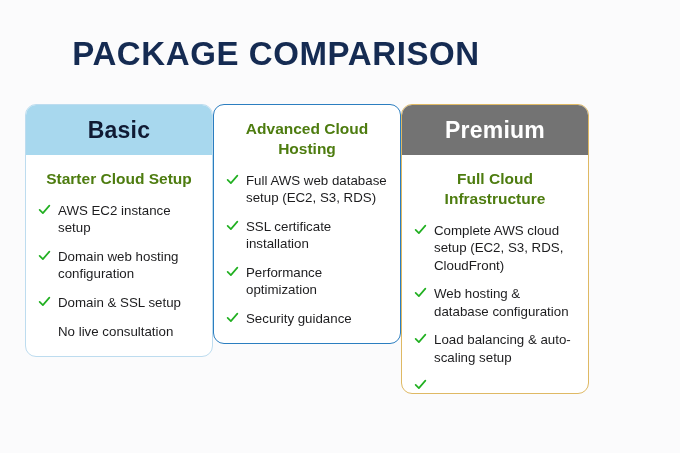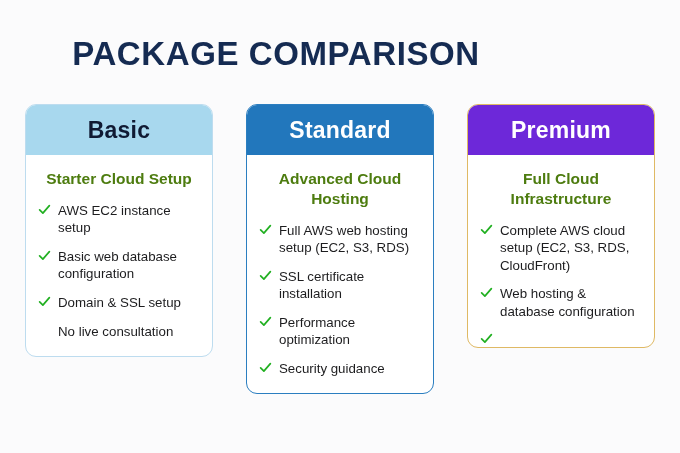--- a/index.html
+++ b/index.html
@@ -30,21 +30,21 @@
     white-space: nowrap;
   }
 
   
   .deck {
     position: absolute;
     top: 104px;
     left: 25px;
     width: 630px;
     display: flex;
-    justify-content: space-between;
+    justify-content: flex-start;
     align-items: flex-start;
   }
 
   .card {
     width: 188px;
     box-sizing: border-box;
     border-radius: 11px;
     background: #ffffff;
     overflow: hidden;
     border: 1.4px solid transparent;
@@ -127,21 +127,21 @@
   }
   .card-standard .card-header {
     background: #2277bc;
     color: #ffffff;
   }
 
   .card-premium {
     border-color: #dfb964;
   }
   .card-premium .card-header {
-    background: #6d28d9;
+    background: #737373;
     color: #ffffff;
   }
 </style>
 </head>
 <body>
 
 <div class="page-title">PACKAGE COMPARISON</div>
 
 <div class="deck">
 
@@ -157,49 +157,48 @@
               </svg>
           </span>
           <span>AWS EC2 instance setup</span>
         </li>
         <li class="feature-item">
           <span class="check-icon">
             <svg viewBox="0 0 16 16">
                 <path d="M2 8.4 L6 12.4 L14 3.2" fill="none" stroke="#22b022" stroke-width="2.1" stroke-linecap="round" stroke-linejoin="round"></path>
               </svg>
           </span>
-          <span>Basic web database configuration</span>
+          <span>Domain web hosting configuration</span>
         </li>
         <li class="feature-item">
           <span class="check-icon">
             <svg viewBox="0 0 16 16">
                 <path d="M2 8.4 L6 12.4 L14 3.2" fill="none" stroke="#22b022" stroke-width="2.1" stroke-linecap="round" stroke-linejoin="round"></path>
               </svg>
           </span>
           <span>Domain &amp; SSL setup</span>
         </li>
         <li class="feature-item">
           <span>No live consultation</span>
         </li>
       </ul>
     </div>
   </div>
 
   <div class="card card-standard">
-    <div class="card-header">Standard</div>
     <div class="card-body">
       <div class="card-subtitle">Advanced Cloud Hosting</div>
       <ul class="feature-list">
         <li class="feature-item">
           <span class="check-icon">
             <svg viewBox="0 0 16 16">
                 <path d="M2 8.4 L6 12.4 L14 3.2" fill="none" stroke="#22b022" stroke-width="2.1" stroke-linecap="round" stroke-linejoin="round"></path>
               </svg>
           </span>
-          <span>Full AWS web hosting setup (EC2, S3, RDS)</span>
+          <span>Full AWS web database setup (EC2, S3, RDS)</span>
         </li>
         <li class="feature-item">
           <span class="check-icon">
             <svg viewBox="0 0 16 16">
                 <path d="M2 8.4 L6 12.4 L14 3.2" fill="none" stroke="#22b022" stroke-width="2.1" stroke-linecap="round" stroke-linejoin="round"></path>
               </svg>
           </span>
           <span>SSL certificate installation</span>
         </li>
         <li class="feature-item">
@@ -242,18 +241,26 @@
               </svg>
           </span>
           <span>Web hosting &amp; database configuration</span>
         </li>
         <li class="feature-item">
           <span class="check-icon">
             <svg viewBox="0 0 16 16">
                 <path d="M2 8.4 L6 12.4 L14 3.2" fill="none" stroke="#22b022" stroke-width="2.1" stroke-linecap="round" stroke-linejoin="round"></path>
               </svg>
           </span>
+          <span>Load balancing &amp; auto-scaling setup</span>
+        </li>
+        <li class="feature-item">
+          <span class="check-icon">
+            <svg viewBox="0 0 16 16">
+                <path d="M2 8.4 L6 12.4 L14 3.2" fill="none" stroke="#22b022" stroke-width="2.1" stroke-linecap="round" stroke-linejoin="round"></path>
+              </svg>
+          </span>
         </li>
       </ul>
     </div>
   </div>
 
 </div>
 
 </body></html>

